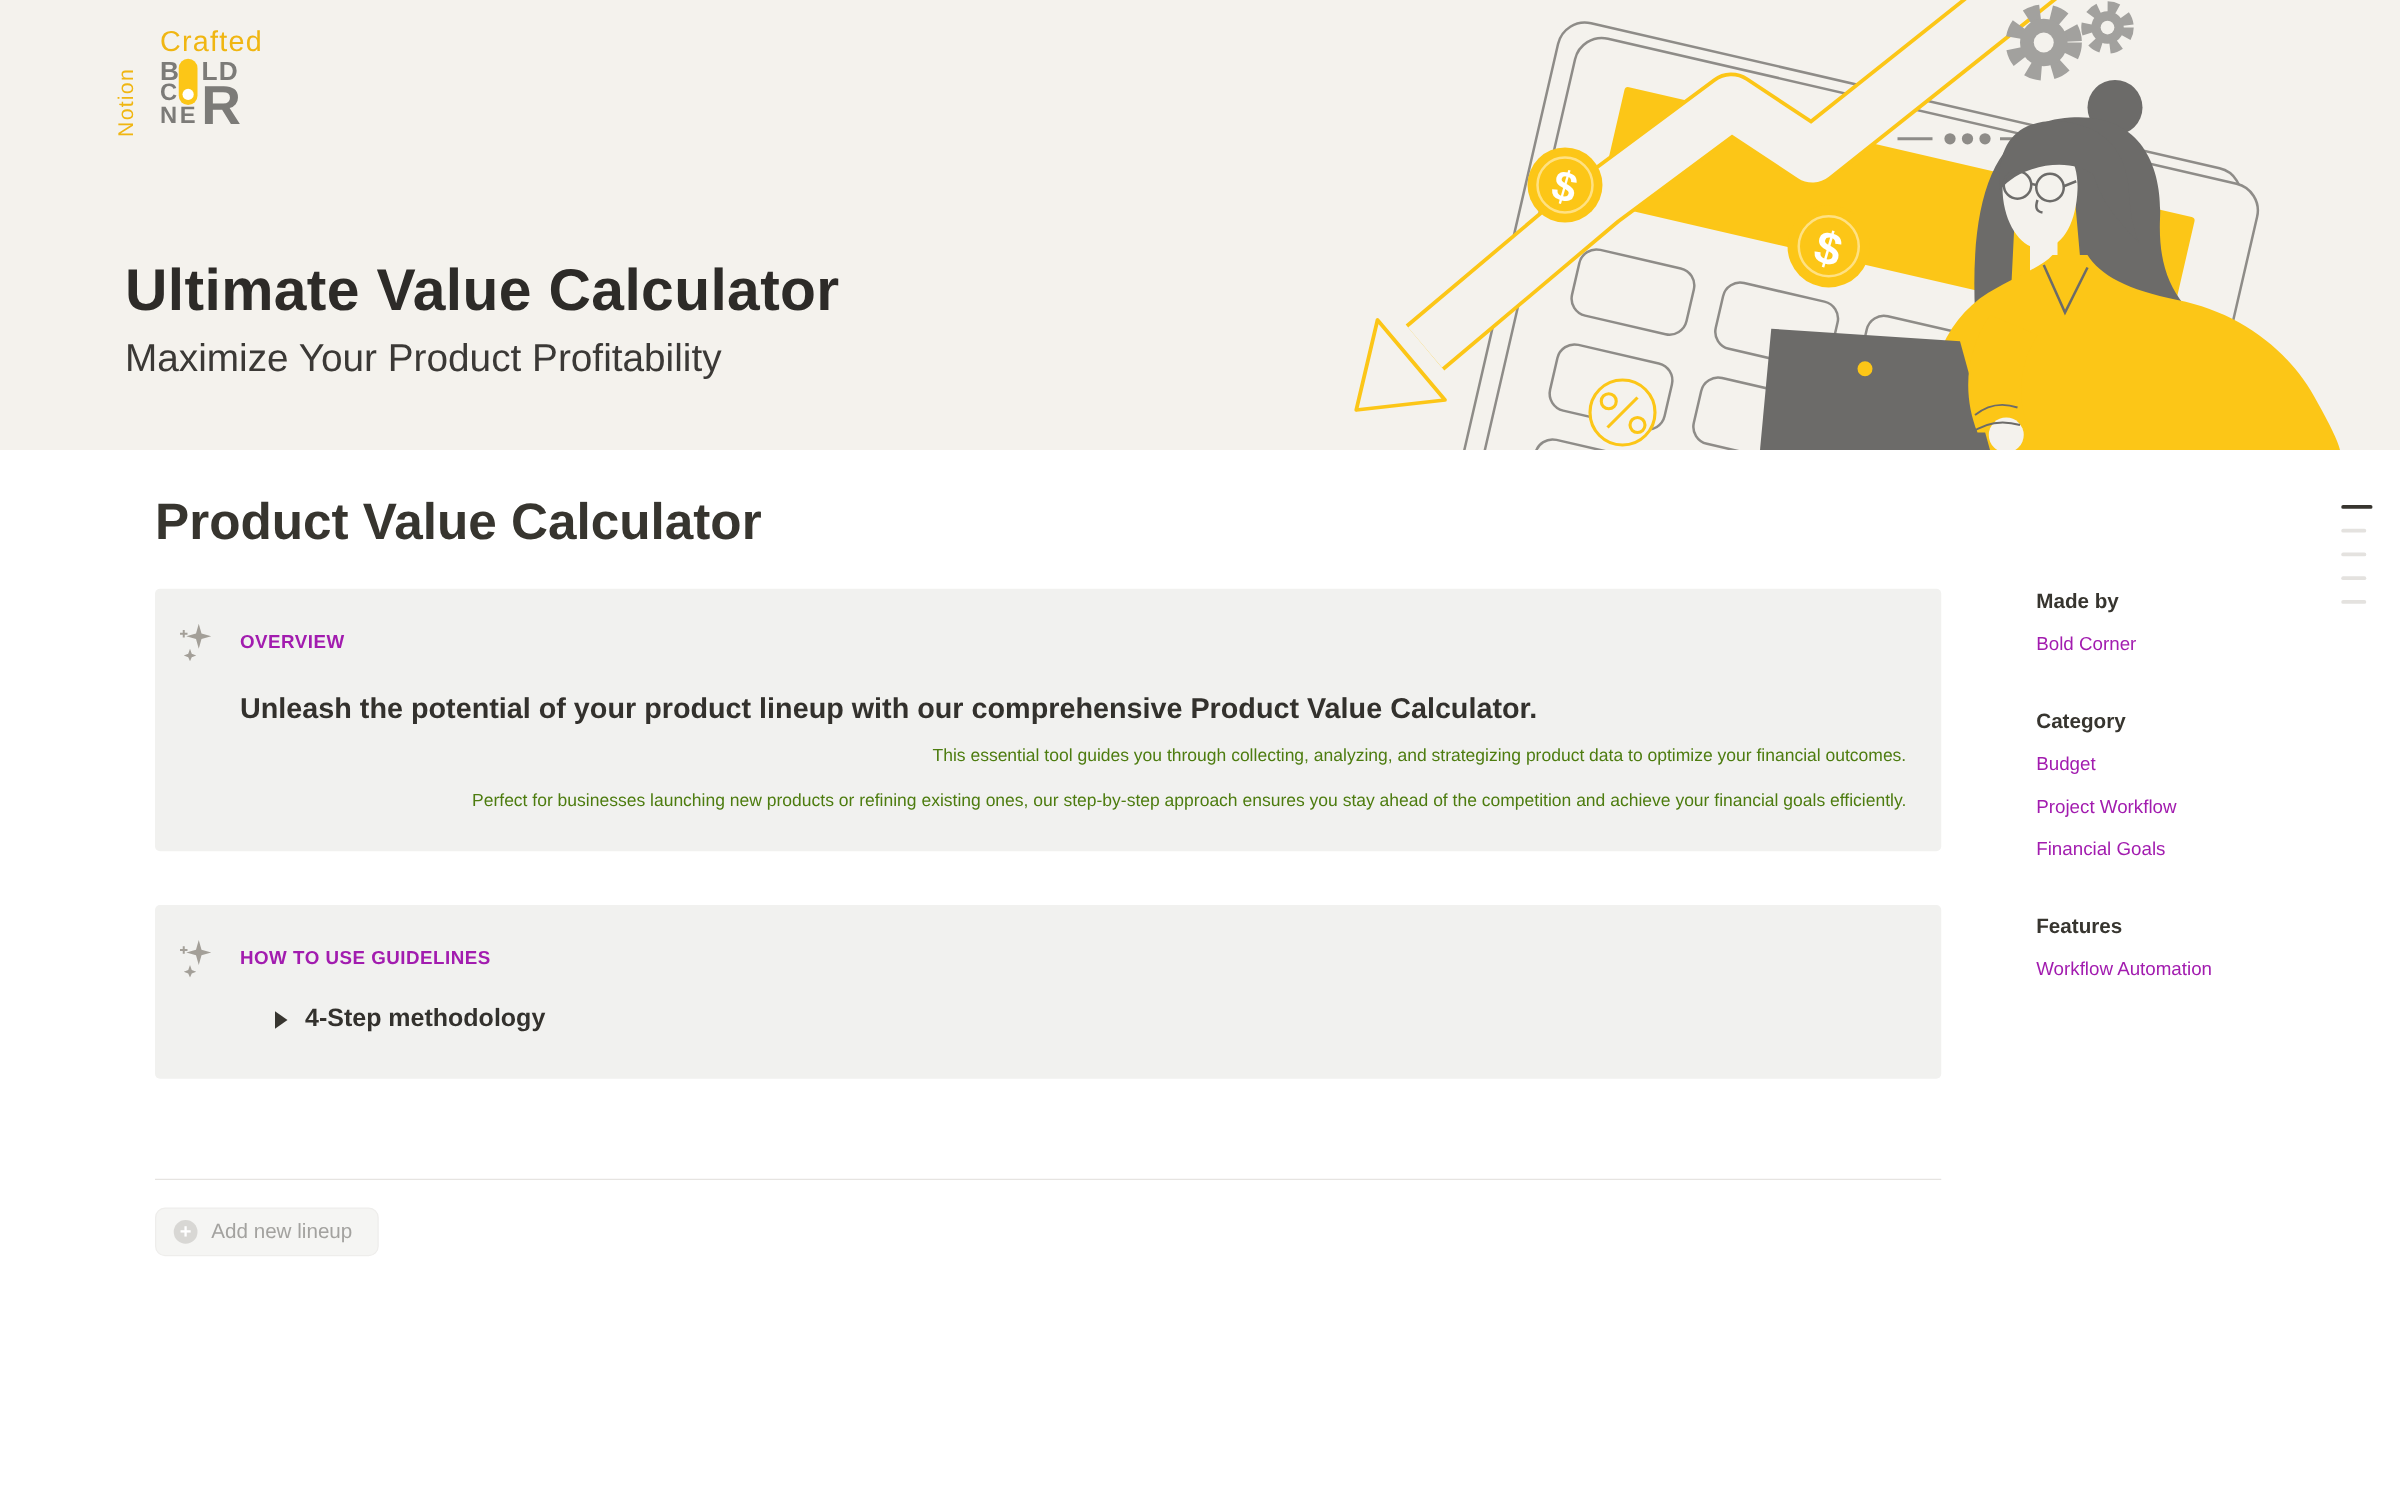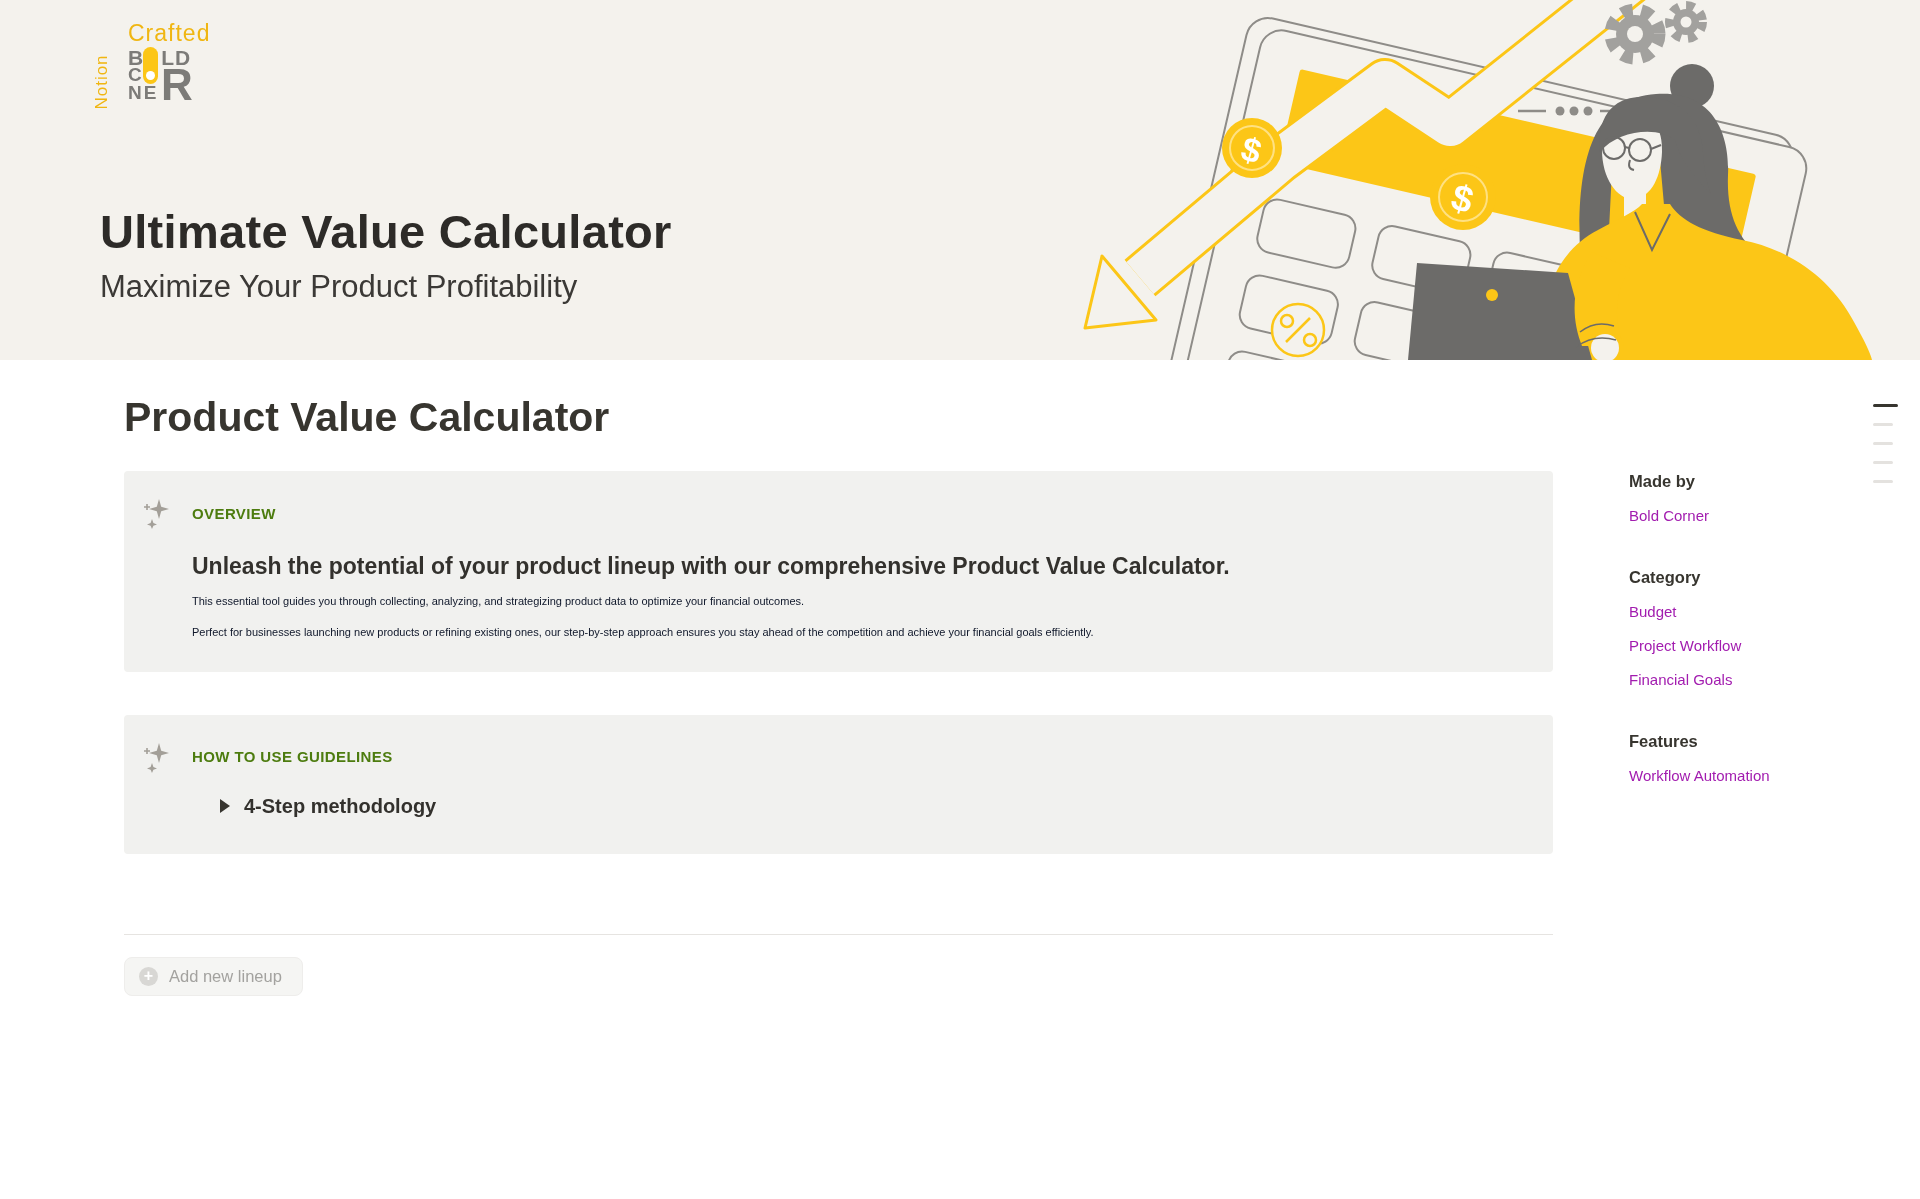--- a/index.html
+++ b/index.html
@@ -25,25 +25,25 @@
   .hero-text { position:absolute; left:100px; top:204px; }
   .hero-title { font-size:47px; font-weight:800; color:#2d2b28; letter-spacing:0.3px; }
   .hero-subtitle { font-size:31px; font-weight:400; color:#3b3936; margin-top:10px; }
 
   
   .main-col { margin-left:124px; width:1429px; position:relative; }
   .page-title { padding-top:34px; font-size:41px; font-weight:700; color:#37352f; }
 
   .callout { margin-top:30px; background:#f1f1ef; border-radius:4px; padding:26px 28px 30px 18px; }
   .callout-head { display:flex; align-items:center; gap:20px; }
-  .callout-label { font-size:15px; font-weight:700; letter-spacing:0.4px; color:#4d7c0f; }
+  .callout-label { font-size:15px; font-weight:700; letter-spacing:0.4px; color:#a21caf; }
   .sparkles { width:30px; height:32px; flex:0 0 30px; }
   .callout-body { margin-left:50px; max-width:1350px; }
   .callout-heading { margin-top:24px; font-size:23px; font-weight:700; color:#33312d; }
-  .callout-p { margin-top:13px; font-size:11px; line-height:1.62; color:#0f172a; }
+  .callout-p { margin-top:13px; font-size:14px; line-height:1.62; color:#4d7c0f;text-align:right; }
 
   .quote { margin-top:47px; background:#f1f1ef; border-left:4px solid #2f2d2a; border-radius:0 3px 3px 0;
            padding:11px 20px 12px 18px; font-size:19px; font-weight:700; color:#2f2d2a; }
 
   .toggle-row { margin-top:22px; margin-left:50px; display:flex; align-items:center; gap:14px; padding-bottom:2px; cursor:pointer;padding-left:28px; }
   .tri { width:0; height:0; border-top:7px solid transparent; border-bottom:7px solid transparent; border-left:10px solid #37352f; }
   .toggle-label { font-size:20px; font-weight:700; color:#33312d; }
 
   .divider { margin-top:80px; border-top:1px solid #e6e4e1; width:100%; }
 

